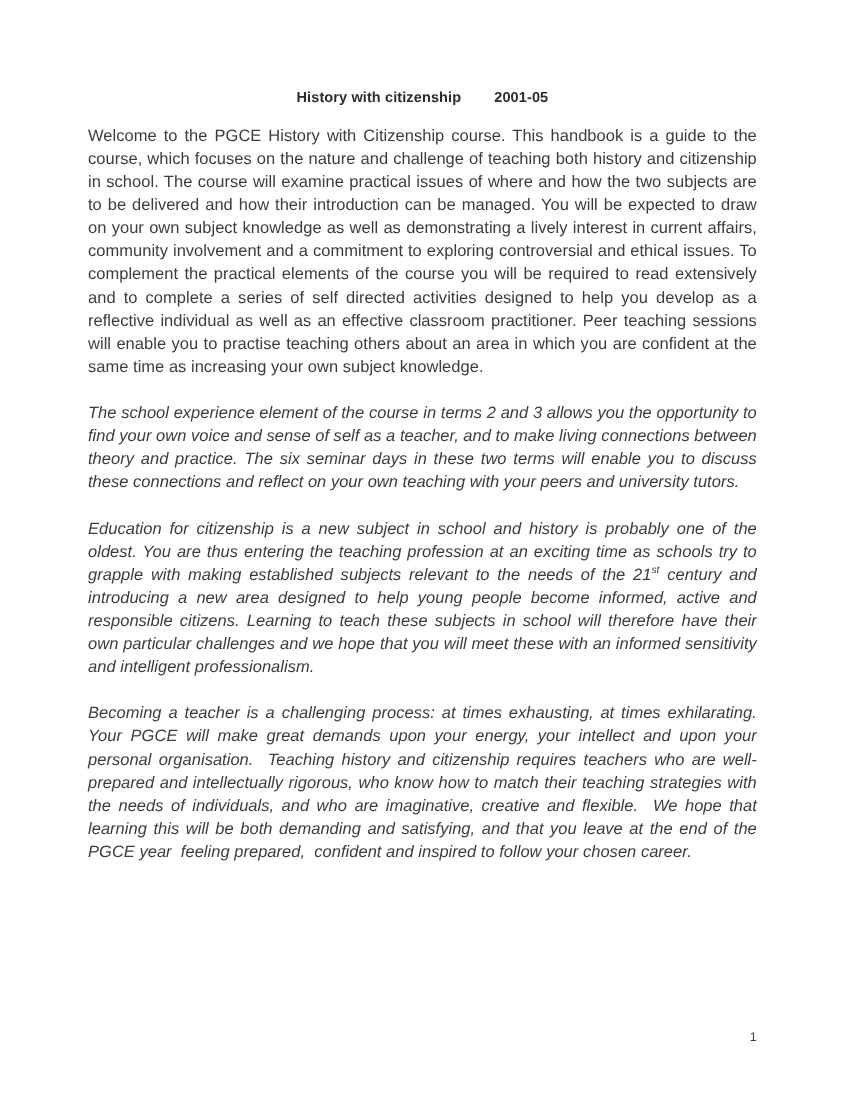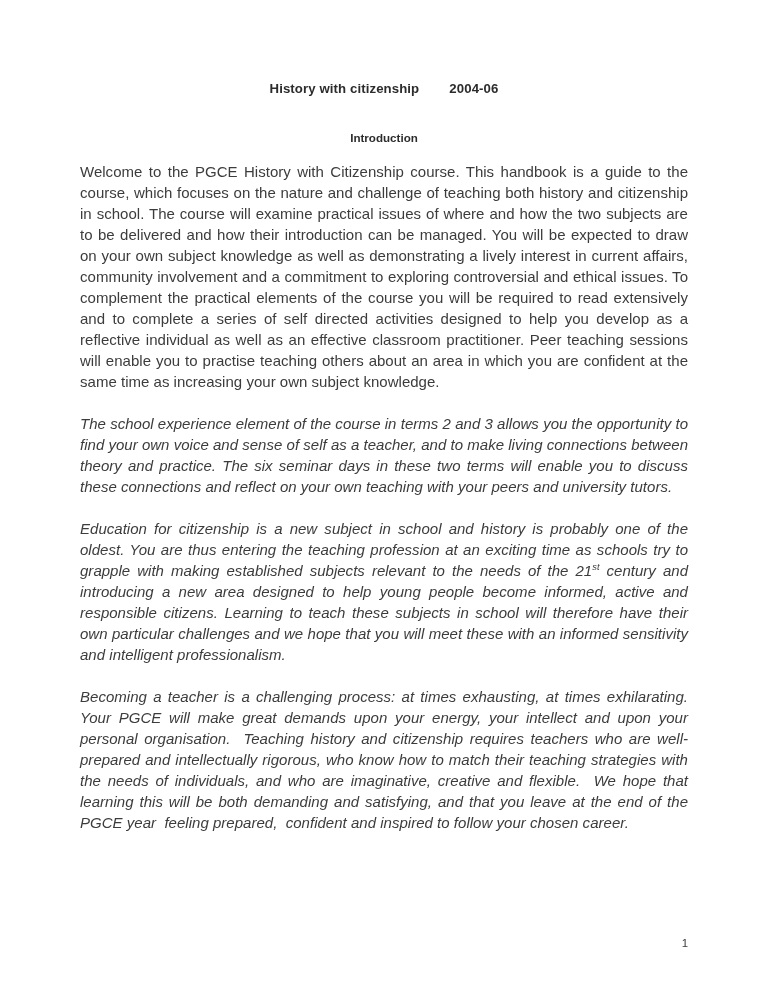--- a/index.html
+++ b/index.html
@@ -79,23 +79,22 @@
     color: #3c3c3c;
   }
 </style>
 </head>
 <body>
 
 <div class="page">
 
   <div class="doc-body">
 
-    <h1 class="doc-title">History with citizenship        2004-06</h1>
+    <h1 class="doc-title">History with citizenship        2001-05</h1>
 
-    <h2 class="doc-subtitle">Introduction</h2>
 
     <p class="para first">Welcome to the PGCE History with Citizenship course. This handbook is a guide to the course, which focuses on the nature and challenge of teaching both history and citizenship in school. The course will examine practical issues of where and how the two subjects are to be delivered and how their introduction can be managed. You will be expected to draw on your own subject knowledge as well as demonstrating a lively interest in current affairs, community involvement and a commitment to exploring controversial and ethical issues. To complement the practical elements of the course you will be required to read extensively and to complete a series of self directed activities designed to help you develop as a reflective individual as well as an effective classroom practitioner. Peer teaching sessions will enable you to practise teaching others about an area in which you are confident at the same time as increasing your own subject knowledge.</p>
 
     <p class="para gap">The school experience element of the course in terms 2 and 3 allows you the opportunity to find your own voice and sense of self as a teacher, and to make living connections between theory and practice. The six seminar days in these two terms will enable you to discuss these connections and reflect on your own teaching with your peers and university tutors.</p>
 
     <p class="para gap"><span>Education for citizenship is a new subject in school and history is probably one of the oldest. You are thus entering the teaching profession at an exciting time as schools try to grapple with making established subjects relevant to the needs of the 21</span><sup>st</sup><span> century and introducing a new area designed to help young people become informed, active and responsible citizens. Learning to teach these subjects in school will therefore have their own particular challenges and we hope that you will meet these with an informed sensitivity and intelligent professionalism.</span></p>
 
     <p class="para gap">Becoming a teacher is a challenging process: at times exhausting, at times exhilarating.  Your PGCE will make great demands upon your energy, your intellect and upon your personal organisation.  Teaching history and citizenship requires teachers who are well-prepared and intellectually rigorous, who know how to match their teaching strategies with the needs of individuals, and who are imaginative, creative and flexible.  We hope that learning this will be both demanding and satisfying, and that you leave at the end of the PGCE year  feeling prepared,  confident and inspired to follow your chosen career.</p>
 
   </div>

